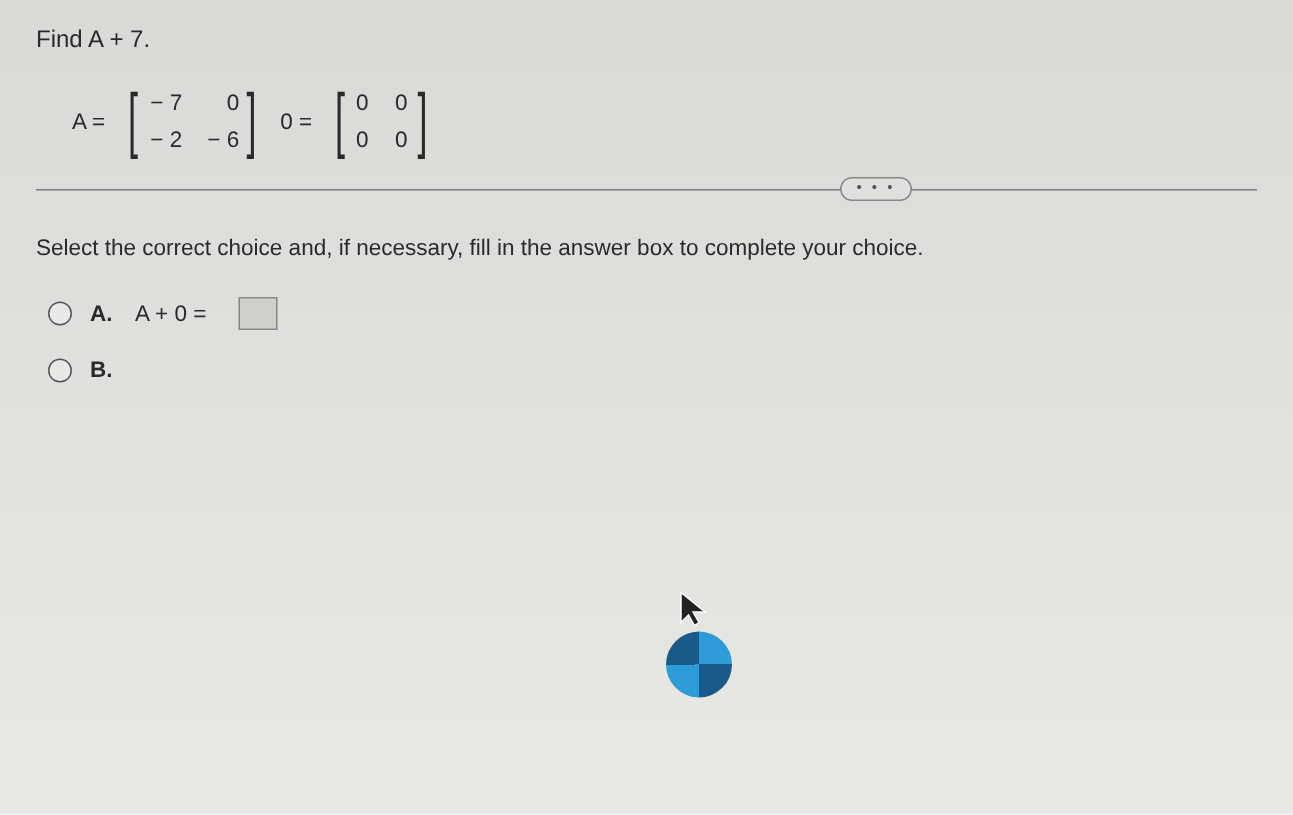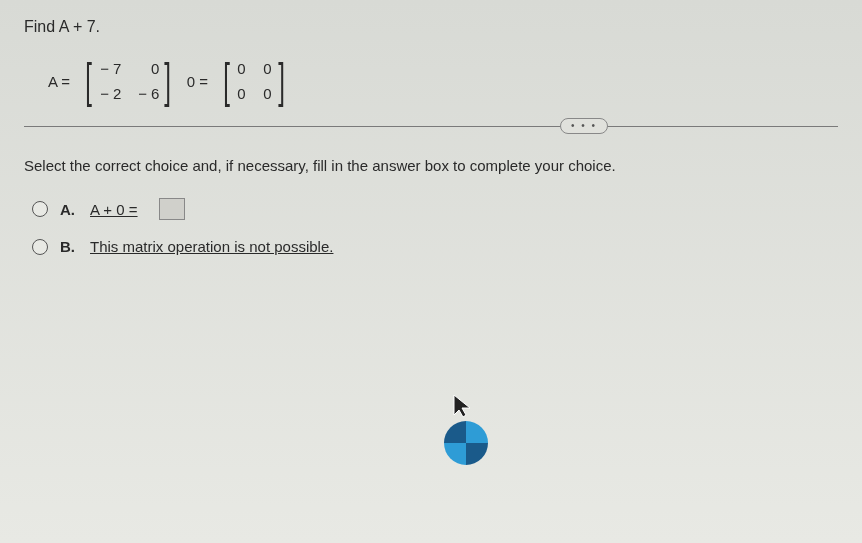--- a/index.html
+++ b/index.html
@@ -36,21 +36,21 @@
       line-height: 14px;
       color: #555;
     }
     .instruction { font-size: 15px; margin-bottom: 24px; margin-top: 20px; }
     .choice { display: flex; align-items: center; gap: 12px; margin-bottom: 18px; margin-left: 8px; }
     .radio {
       width: 16px; height: 16px; border: 1.5px solid #555;
       border-radius: 50%; background: #e8e9e4; cursor: pointer; flex-shrink: 0;
     }
     .choice-label { font-weight: bold; font-size: 15px; min-width: 18px; }
-    .choice-text { font-size: 15px; display: flex; align-items: center; gap: 21px; text-decoration: underline; }
+    .choice-text { font-size: 15px; display: flex; align-items: center; gap: 21px; }
     .answer-box {
       width: 26px; height: 22px; border: 1px solid #888;
       background: #d0d0cb; display: inline-block;
     }
     .cursor-badge {
       position: absolute;
       bottom: 70px;
       left: 440px;
       width: 60px;
       height: 60px;
@@ -126,21 +126,20 @@
   <span class="choice-label">A.</span>
   <span class="choice-text">
     <span>A + 0 =</span>
     <span class="answer-box"></span>
   </span>
 </div>
 
 <div class="choice">
   <div class="radio"></div>
   <span class="choice-label">B.</span>
-  <span class="choice-text">This matrix operation is not possible.</span>
 </div>
 
 <div class="cursor-badge">
   <svg class="cursor-arrow" width="26" height="26">
     <path d="M4 2 L4 22 L9 17 L13 24 L16 22 L12 15 L20 15 Z" fill="#222" stroke="#fff" stroke-width="1"></path>
   </svg>
   <div class="pie-badge"></div>
 </div>
 
 </body></html>

